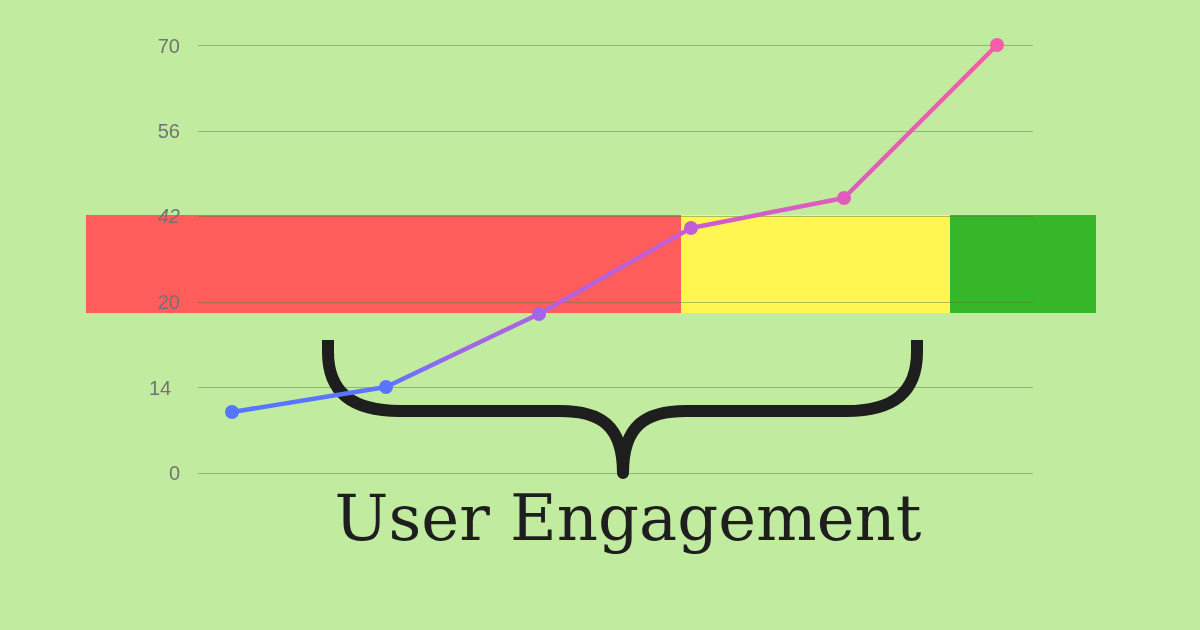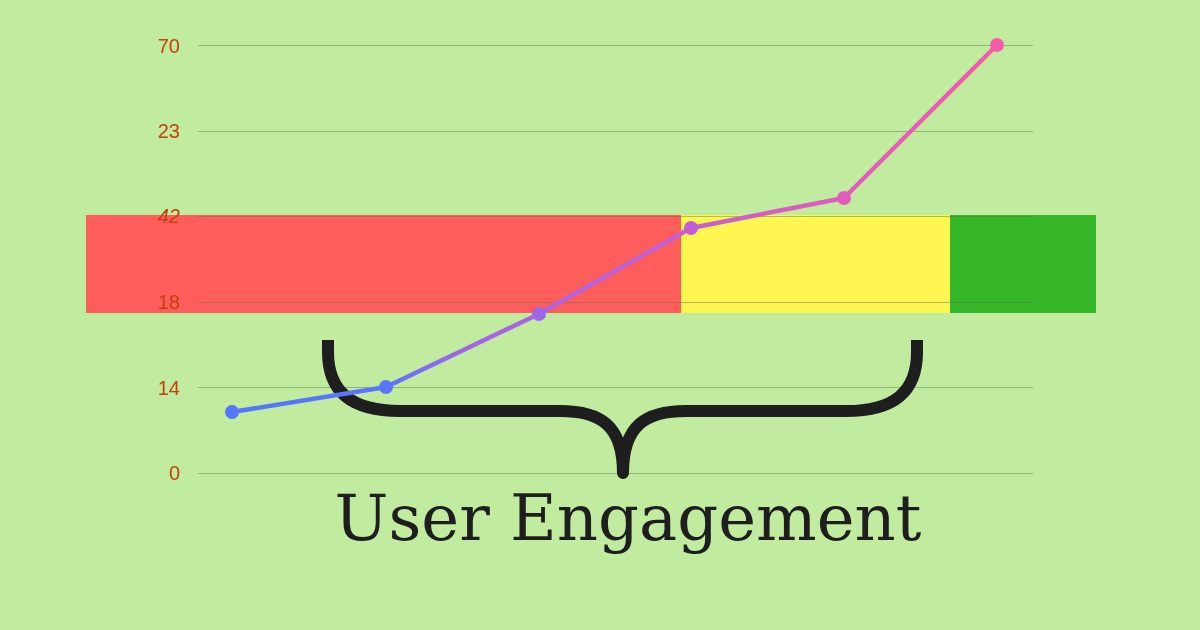--- a/index.html
+++ b/index.html
@@ -1,19 +1,19 @@
 <!DOCTYPE html>
 <html><head>
   <meta charset="utf-8">
   <style>
     html, body { margin: 0; padding: 0; }
     body { width: 1200px; height: 630px; overflow: hidden; }
     .canvas { position: relative; width: 1200px; height: 630px; background: #c1eca0; }
     .band { position: absolute; }
-    .ytick-label { position: absolute; width: 40px; text-align: right; font-family: "Liberation Sans", sans-serif; font-size: 20px; color: #c2410c; line-height: 20px; }
+    .ytick-label { position: absolute; width: 40px; text-align: right; font-family: "Liberation Sans", sans-serif; font-size: 20px; color: #737373; line-height: 20px; }
     .gridline { position: absolute; height: 1px; background: rgba(80,120,60,0.45); }
     svg.overlay { position: absolute; left: 0; top: 0; }
     .title { position: absolute; left: 0; width: 1256px; top: 478px; text-align: center; font-family: "DejaVu Serif", "Liberation Serif", serif; font-size: 64px; color: #1e1e1e; line-height: 80px; letter-spacing: 0px; }
   </style>
 </head>
 <body>
 
 <div class="canvas">
 
   <div class="band" style="left:86px; top:215px; width:595px; height:98px; background:#ff5c5c;"></div>
@@ -21,24 +21,24 @@
   <div class="band" style="left:950px; top:215px; width:146px; height:98px; background:#36b72a;"></div>
 
   <div class="gridline" style="left:198px; top:45px; width:835px;"></div>
   <div class="gridline" style="left:198px; top:131px; width:835px;"></div>
   <div class="gridline" style="left:198px; top:216px; width:835px;"></div>
   <div class="gridline" style="left:198px; top:302px; width:835px;"></div>
   <div class="gridline" style="left:198px; top:387px; width:835px;"></div>
   <div class="gridline" style="left:198px; top:473px; width:835px;"></div>
 
   <div class="ytick-label" style="left:140px; top:36px;">70</div>
-  <div class="ytick-label" style="left:140px; top:121px;">23</div>
+  <div class="ytick-label" style="left:140px; top:121px;">56</div>
   <div class="ytick-label" style="left:140px; top:206px;font-style:italic;">42</div>
-  <div class="ytick-label" style="left:140px; top:292px;">18</div>
-  <div class="ytick-label" style="left:140px; top:378px;">14</div>
+  <div class="ytick-label" style="left:140px; top:292px;">20</div>
+  <div class="ytick-label" style="left:140px; top:378px;text-align:center;">14</div>
   <div class="ytick-label" style="left:140px; top:463px;">0</div>
 
   <svg class="overlay" width="1200" height="630" viewBox="0 0 1200 630">
     <defs>
       <linearGradient id="lineGrad" gradientUnits="userSpaceOnUse" x1="232" y1="0" x2="997" y2="0">
         <stop offset="0" stop-color="#5576ff"></stop>
         <stop offset="0.2" stop-color="#5d74ff"></stop>
         <stop offset="0.3" stop-color="#a066e8"></stop>
         <stop offset="0.6" stop-color="#c85ed0"></stop>
         <stop offset="1" stop-color="#f75ca8"></stop>

